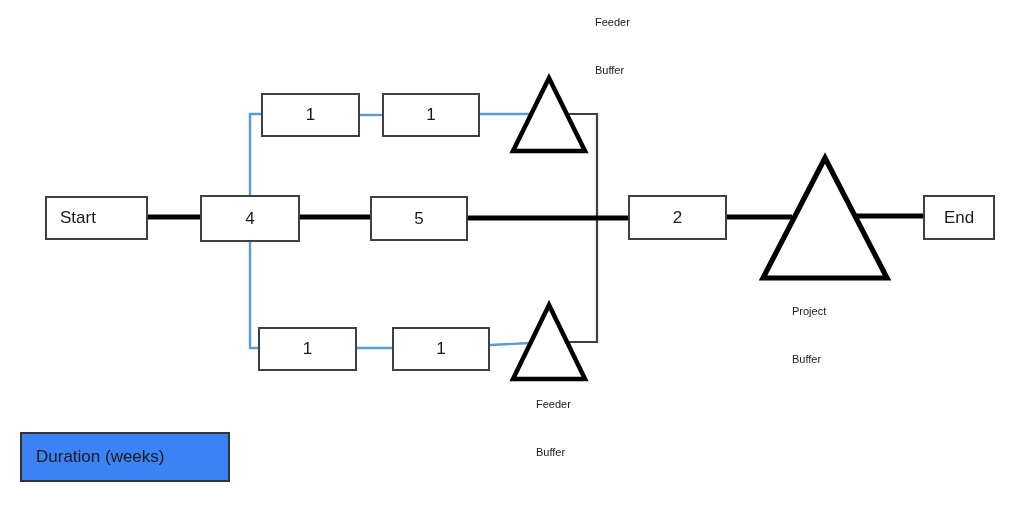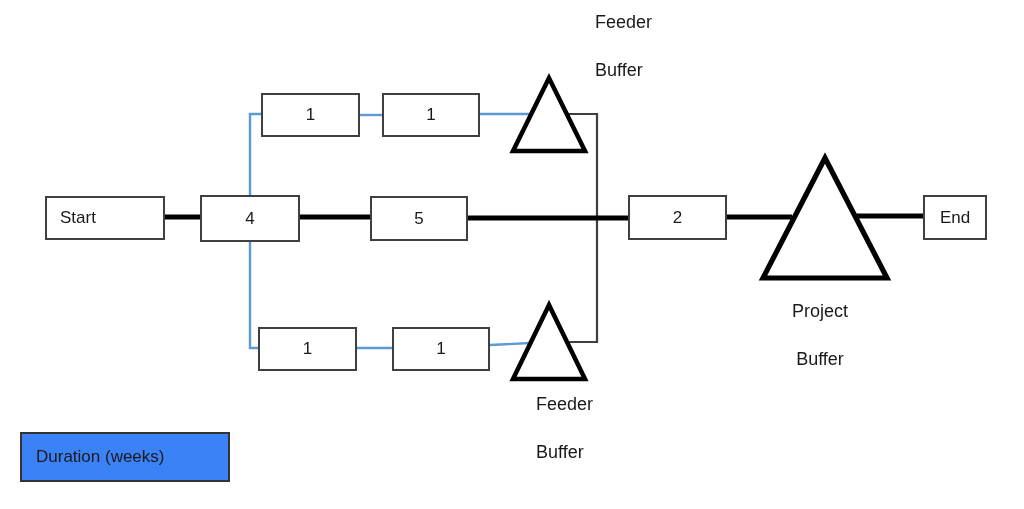--- a/index.html
+++ b/index.html
@@ -20,21 +20,21 @@
   .thick{stroke:var(--critical-line);stroke-width:5;fill:none;}
   .tri{fill:#ffffff;stroke:var(--critical-line);stroke-linejoin:miter;}
   .tri.feeder{stroke-width:4.5;}
   .tri.project{stroke-width:5.2;}
   .node{
     position:absolute;z-index:2;background:#ffffff;border:2px solid var(--box-border);
     display:flex;align-items:center;justify-content:center;
     font-size:17px;box-sizing:border-box;
   }
   .node.align-left{justify-content:flex-start;padding-left:13px;}
-  .lbl{position:absolute;z-index:2;font-size:18px;line-height:20px;white-space:nowrap;}
+  .lbl{position:absolute;z-index:2;font-size:11px;line-height:20px;white-space:nowrap;}
   .lbl .line{margin-bottom:28px;}
   #legend{
     position:absolute;z-index:2;left:20px;top:432px;width:210px;height:50px;
     background:#3b82f6;border:2px solid #333333;box-sizing:border-box;
     display:flex;align-items:center;padding-left:14px;font-size:17px;
   }
 </style>
 </head>
 <body>
 
@@ -54,33 +54,33 @@
     <path class="thick" d="M300,217 L370,217"></path>
     <path class="thick" d="M468,218 L628,218"></path>
     <path class="thick" d="M727,217 L792,217"></path>
     <path class="thick" d="M856,216 L923,216"></path>
 
     <polygon class="tri feeder" points="549,78 513,151 585,151"></polygon>
     <polygon class="tri feeder" points="549,305 513,379 585,379"></polygon>
     <polygon class="tri project" points="825,158 763,278 887,278"></polygon>
   </svg>
 
-  <div class="node align-left" style="left:45px;top:196px;width:120px;height:44px;">
+  <div class="node align-left" style="left:45px;top:196px;width:103px;height:44px;">
     <span>Start</span>
   </div>
   <div class="node" style="left:200px;top:195px;width:100px;height:47px;">
     <span>4</span>
   </div>
   <div class="node" style="left:370px;top:196px;width:98px;height:45px;">
     <span>5</span>
   </div>
   <div class="node" style="left:628px;top:195px;width:99px;height:45px;">
     <span>2</span>
   </div>
-  <div class="node" style="left:923px;top:195px;width:64px;height:45px;">
+  <div class="node" style="left:923px;top:195px;width:72px;height:45px;">
     <span>End</span>
   </div>
 
   <div class="node" style="left:261px;top:93px;width:99px;height:44px;">
     <span>1</span>
   </div>
   <div class="node" style="left:382px;top:93px;width:98px;height:44px;">
     <span>1</span>
   </div>
 
@@ -92,21 +92,21 @@
   </div>
 
   <div class="lbl" style="left:595px;top:12px;">
     <div class="line">Feeder</div>
     <div class="line">Buffer</div>
   </div>
   <div class="lbl" style="left:536px;top:394px;">
     <div class="line">Feeder</div>
     <div class="line">Buffer</div>
   </div>
-  <div class="lbl" style="left:792px;top:301px;text-align:center;">
+  <div class="lbl" style="left:792px;top:301px;">
     <div class="line">Project</div>
     <div class="line">Buffer</div>
   </div>
 
   <div id="legend">
     <span>Duration (weeks)</span>
   </div>
 
 </div>
 

